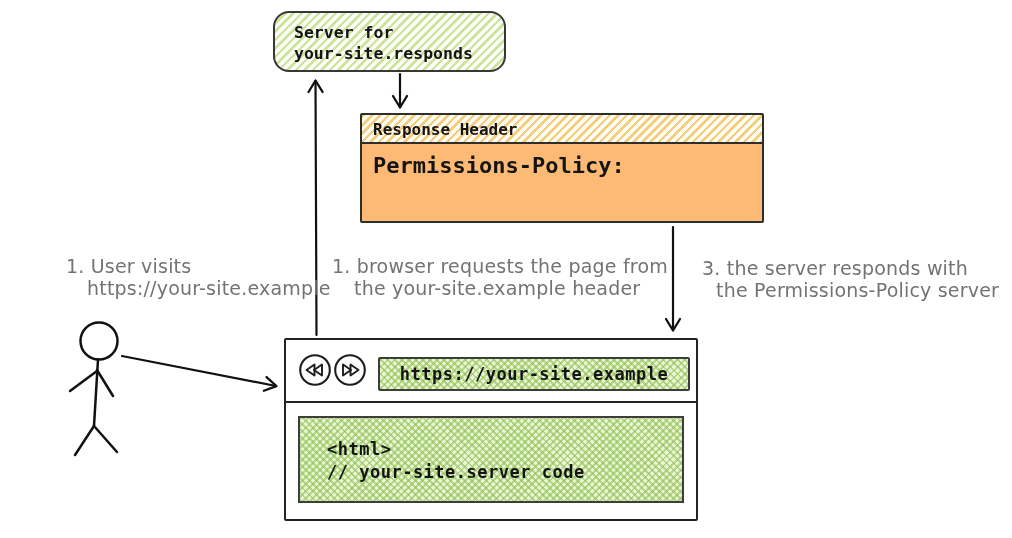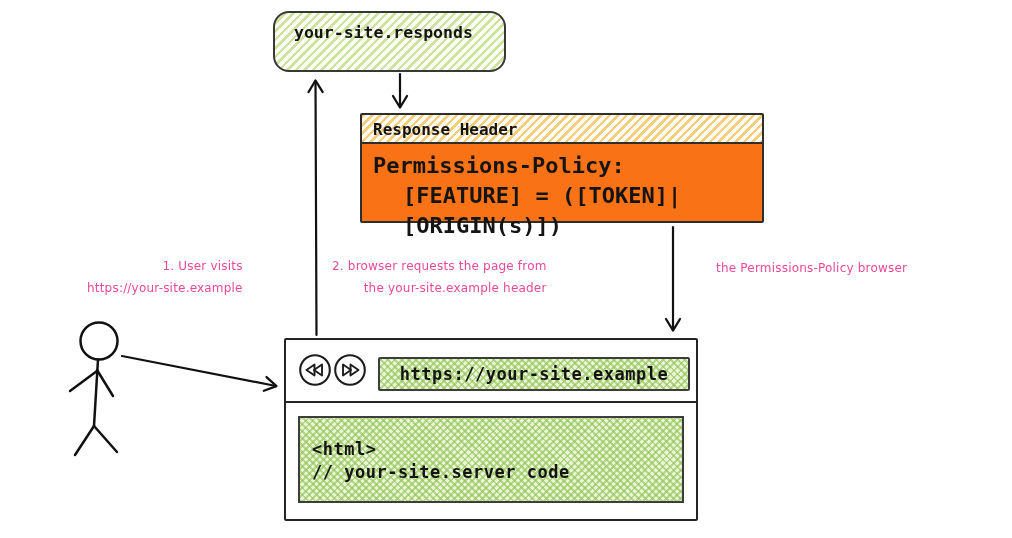--- a/index.html
+++ b/index.html
@@ -25,51 +25,51 @@
   }
   
   .server-box{
     position:absolute;left:273px;top:11px;width:233px;height:61px;box-sizing:border-box;
     border:2.5px solid #383838;border-radius:16px;
     padding:9px 0 0 19px;font-size:16.5px;line-height:21px;
   }
   
   .response-box{
     position:absolute;left:360px;top:113px;width:404px;height:110px;box-sizing:border-box;
-    border:2px solid #2e2e2e;background:#f97316;border-radius:2px;
+    border:2px solid #2e2e2e;background:#fdba74;border-radius:2px;
   }
   .response-title{
     height:29px;box-sizing:border-box;border-bottom:2px solid #2e2e2e;
     padding:4px 0 0 11px;font-size:16px;line-height:22px;
   }
   .response-body{padding:7px 0 0 11px;font-size:22px;line-height:30px;}
   .response-body .indent{padding-left:30px;}
   
-  .note{position:absolute;font-size:12px;line-height:21.5px;letter-spacing:.2px;color:#ec4899;text-align:right;}
+  .note{position:absolute;font-size:19px;line-height:21.5px;letter-spacing:.2px;color:#737373;}
   .note .l2{display:block;}
   .note1{left:66px;top:256px;}  .note1 .l2{padding-left:21px;}
   .note2{left:332px;top:256px;} .note2 .l2{padding-left:22px;}
   .note3{left:702px;top:258px;} .note3 .l2{padding-left:14px;}
   
   .browser{
     position:absolute;left:284px;top:338px;width:414px;height:183px;box-sizing:border-box;
     border:2.5px solid #242424;background:#ffffff;border-radius:2px;
   }
   .browser-topbar{position:relative;height:63px;box-sizing:border-box;border-bottom:2px solid #242424;}
   .nav-btn{position:absolute;top:13px;width:34px;height:34px;}
   .nav-back{left:12px;} .nav-fwd{left:47px;}
   .url-bar{
     position:absolute;left:92px;top:17px;width:312px;height:34px;box-sizing:border-box;
     border:2px solid #3d3d3d;border-radius:2px;
     text-align:center;font-size:17px;line-height:30px;letter-spacing:.5px;
   }
   .browser-content{position:relative;height:116px;}
   .code-box{
     position:absolute;left:12px;top:13px;width:386px;height:87px;box-sizing:border-box;
-    border:2px solid #3d3d3d;padding:20px 0 0 12px;
+    border:2px solid #3d3d3d;padding:20px 0 0 27px;
     font-size:17px;line-height:23px;letter-spacing:.5px;
   }
   
   .overlay{position:absolute;left:0;top:0;pointer-events:none;}
 </style>
 </head>
 <body>
 
 <div class="canvas">
 
@@ -92,41 +92,42 @@
     <path d="M122 356 L276 386" fill="none" stroke="#111" stroke-width="2.2" stroke-linecap="round" marker-end="url(#ah)"></path>
 
     <path d="M316.5 335 L315.5 81" fill="none" stroke="#111" stroke-width="2.2" stroke-linecap="round" marker-end="url(#ah)"></path>
 
     <path d="M400 74 L400 107" fill="none" stroke="#111" stroke-width="2.2" stroke-linecap="round" marker-end="url(#ah)"></path>
 
     <path d="M673 227 L673 330" fill="none" stroke="#111" stroke-width="2.2" stroke-linecap="round" marker-end="url(#ah)"></path>
   </svg>
 
   <div class="server-box hatch-green mono">
+    <div>Server for</div>
     <div>your-site.responds</div>
   </div>
 
   <div class="response-box">
     <div class="response-title hatch-orange mono">Response Header</div>
     <div class="response-body mono">
       <div>Permissions-Policy:</div>
-      <div class="indent">[FEATURE] = ([TOKEN]|[ORIGIN(s)])</div>
     </div>
   </div>
 
   <div class="note note1">
     <span>1. User visits</span>
     <span class="l2">https://your-site.example</span>
   </div>
   <div class="note note2">
-    <span>2. browser requests the page from</span>
+    <span>1. browser requests the page from</span>
     <span class="l2">the your-site.example header</span>
   </div>
   <div class="note note3">
-    <span class="l2">the Permissions-Policy browser</span>
+    <span>3. the server responds with</span>
+    <span class="l2">the Permissions-Policy server</span>
   </div>
 
   <div class="browser">
     <div class="browser-topbar">
       <svg class="nav-btn nav-back" viewBox="0 0 34 34">
         <circle cx="17" cy="17" r="14.8" fill="none" stroke="#1c1c1c" stroke-width="2.1"></circle>
         <g fill="none" stroke="#1c1c1c" stroke-width="1.9" stroke-linejoin="round">
           <path d="M24 11.5 L16 17 L24 22.5 Z"></path>
           <path d="M16.5 11.5 L8.5 17 L16.5 22.5 Z"></path>
         </g>

